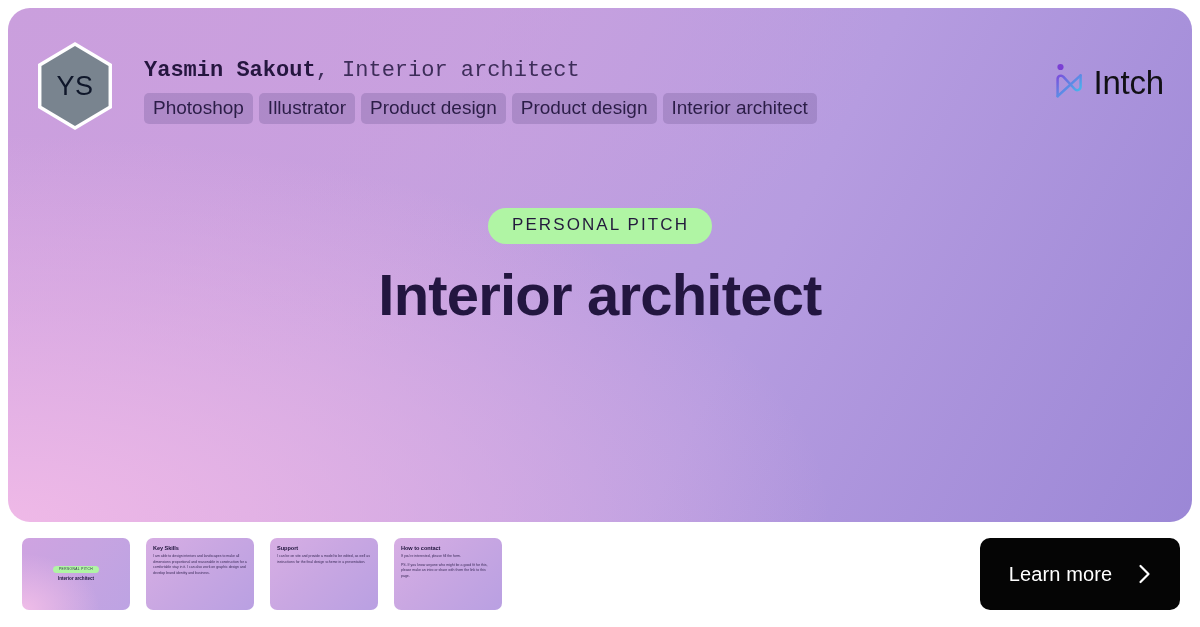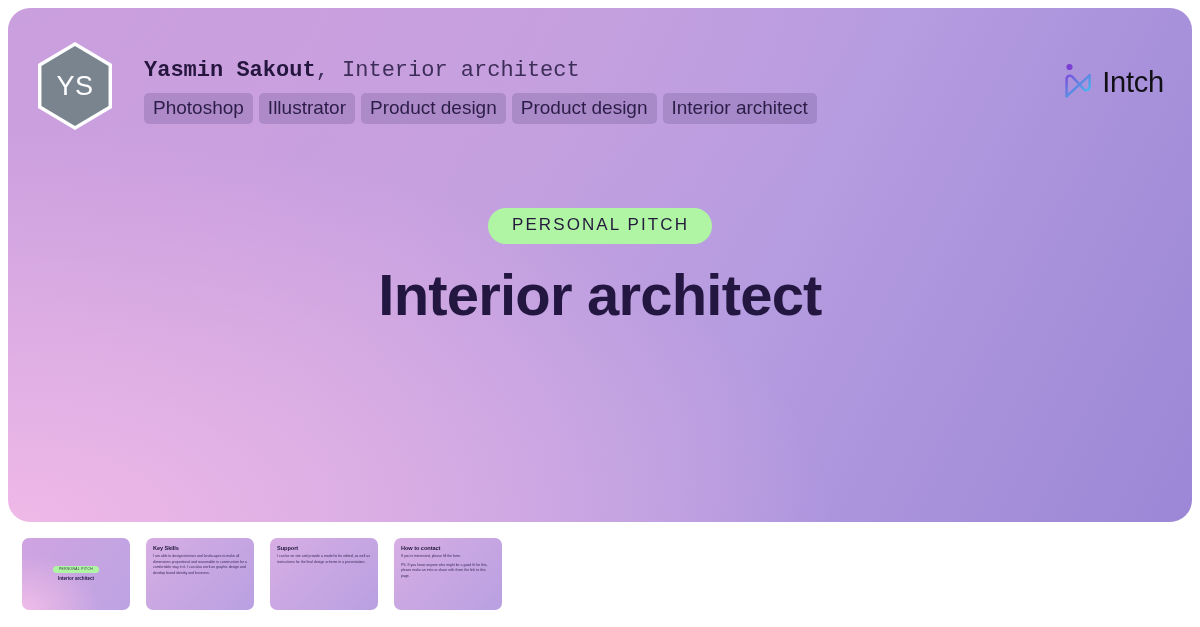--- a/index.html
+++ b/index.html
@@ -65,21 +65,21 @@
     width: 78px; height: 80px;
     background: #79848f;
     clip-path: polygon(50% 0%, 93% 25%, 93% 75%, 50% 100%, 7% 75%, 7% 25%);
     display: flex;
     align-items: center;
     justify-content: center;
   }
   .avatar-initials {
     font-size: 27px;
     font-weight: 500;
-    color: #ffffff;
+    color: #0f172a;
     letter-spacing: 0.5px;
     line-height: 1;
   }
 
   .identity {
     margin-left: 26px;
     padding-top: 18px;
     flex: 1 1 auto;
     min-width: 0;
   }
@@ -123,21 +123,21 @@
     gap: 7px;
     margin-top: 22px;
     flex: 0 0 auto;
   }
   .brand-mark {
     width: 34px;
     height: 40px;
     display: block;
   }
   .brand-name {
-    font-size: 29px;
+    font-size: 33px;
     font-weight: 500;
     color: #111015;
     letter-spacing: -0.2px;
     line-height: 1;
   }
 
   
   .pitch-center {
     position: absolute;
     left: 0;
@@ -346,16 +346,22 @@
       <div class="thumb">
         <div class="thumb-heading">How to contact</div>
         <div class="thumb-body">
           <p>If you're interested, please fill the form.</p>
           <p>PS. If you know anyone who might be a good fit for this, please make an intro or share with them the link to this page.</p>
         </div>
       </div>
 
     </div>
 
+    <button class="learn-more">
+      <span class="learn-more-label">Learn more</span>
+      <svg class="chevron-icon" viewBox="0 0 13 20">
+        <path d="M2.5 2 L10.5 10 L2.5 18" fill="none" stroke="#ffffff" stroke-width="2.2" stroke-linecap="round" stroke-linejoin="round"></path>
+      </svg>
+    </button>
 
   </div>
 
 </div>
 
 </body></html>

